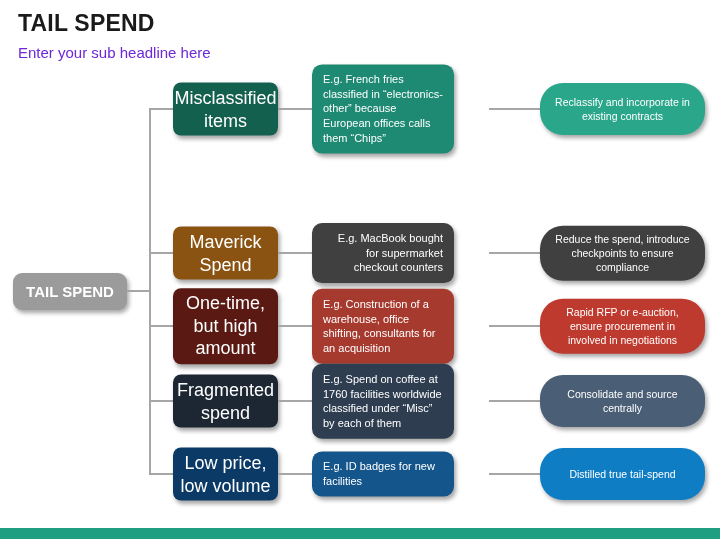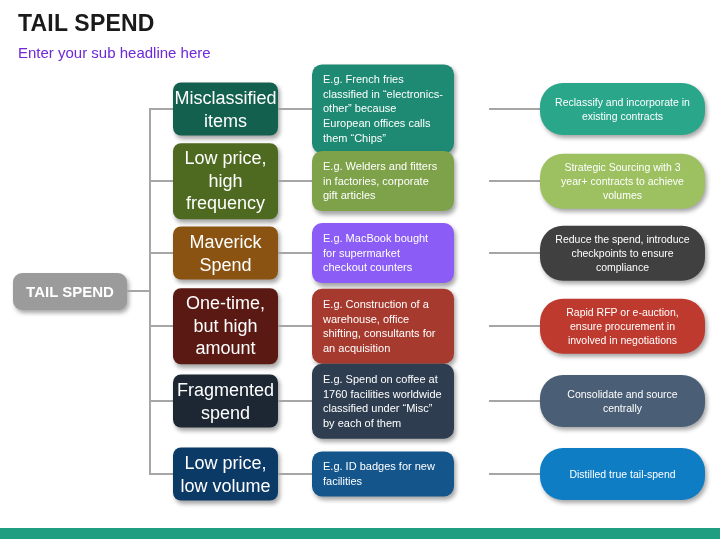--- a/index.html
+++ b/index.html
@@ -83,34 +83,26 @@
 
   <div class="row" style="top:73px;">
     <div class="hline stub" style="background-color: rgb(166, 166, 166);"></div>
     <div class="node category" style="background-color: rgb(20, 96, 79);">Misclassified items</div>
     <div class="hline line1" style="background-color: rgb(166, 166, 166);"></div>
     <div class="node example" style="background-color: rgb(30, 138, 115);">E.g. French fries classified in “electronics-other”  because European offices calls them “Chips”</div>
     <div class="hline line2" style="background-color: rgb(166, 166, 166);"></div>
     <div class="node action" style="background-color: rgb(42, 166, 139);">Reclassify and incorporate in existing contracts</div>
   </div>
 
-  <div class="row" style="top:145px;">
-    <div class="hline stub" style="background-color: rgb(166, 166, 166);"></div>
-    <div class="node category" style="background-color: rgb(78, 106, 32);">Low price, high frequency</div>
-    <div class="hline line1" style="background-color: rgb(166, 166, 166);"></div>
-    <div class="node example" style="background-color: rgb(126, 162, 74);">E.g. Welders and fitters in factories, corporate gift articles</div>
-    <div class="hline line2" style="background-color: rgb(166, 166, 166);"></div>
-    <div class="node action" style="background-color: rgb(157, 193, 97);">Strategic Sourcing with 3 year+ contracts to achieve volumes</div>
-  </div>
 
   <div class="row" style="top:217px;">
     <div class="hline stub" style="background-color: rgb(166, 166, 166);"></div>
     <div class="node category" style="background-color: rgb(138, 83, 18);">Maverick Spend</div>
     <div class="hline line1" style="background-color: rgb(166, 166, 166);"></div>
-    <div class="node example" style="background-color: #8b5cf6;">E.g. MacBook bought for supermarket checkout counters</div>
+    <div class="node example" style="background-color: #404040; text-align: right;">E.g. MacBook bought for supermarket checkout counters</div>
     <div class="hline line2" style="background-color: rgb(166, 166, 166);"></div>
     <div class="node action" style="background-color: #404040;">Reduce the spend, introduce checkpoints to ensure compliance</div>
   </div>
 
   <div class="row" style="top:290px;">
     <div class="hline stub" style="background-color: rgb(166, 166, 166);"></div>
     <div class="node category" style="background-color: rgb(90, 26, 19);">One-time, but high amount</div>
     <div class="hline line1" style="background-color: rgb(166, 166, 166);"></div>
     <div class="node example" style="background-color: rgb(167, 58, 46);">E.g. Construction of a warehouse, office shifting, consultants for an acquisition</div>
     <div class="hline line2" style="background-color: rgb(166, 166, 166);"></div>

